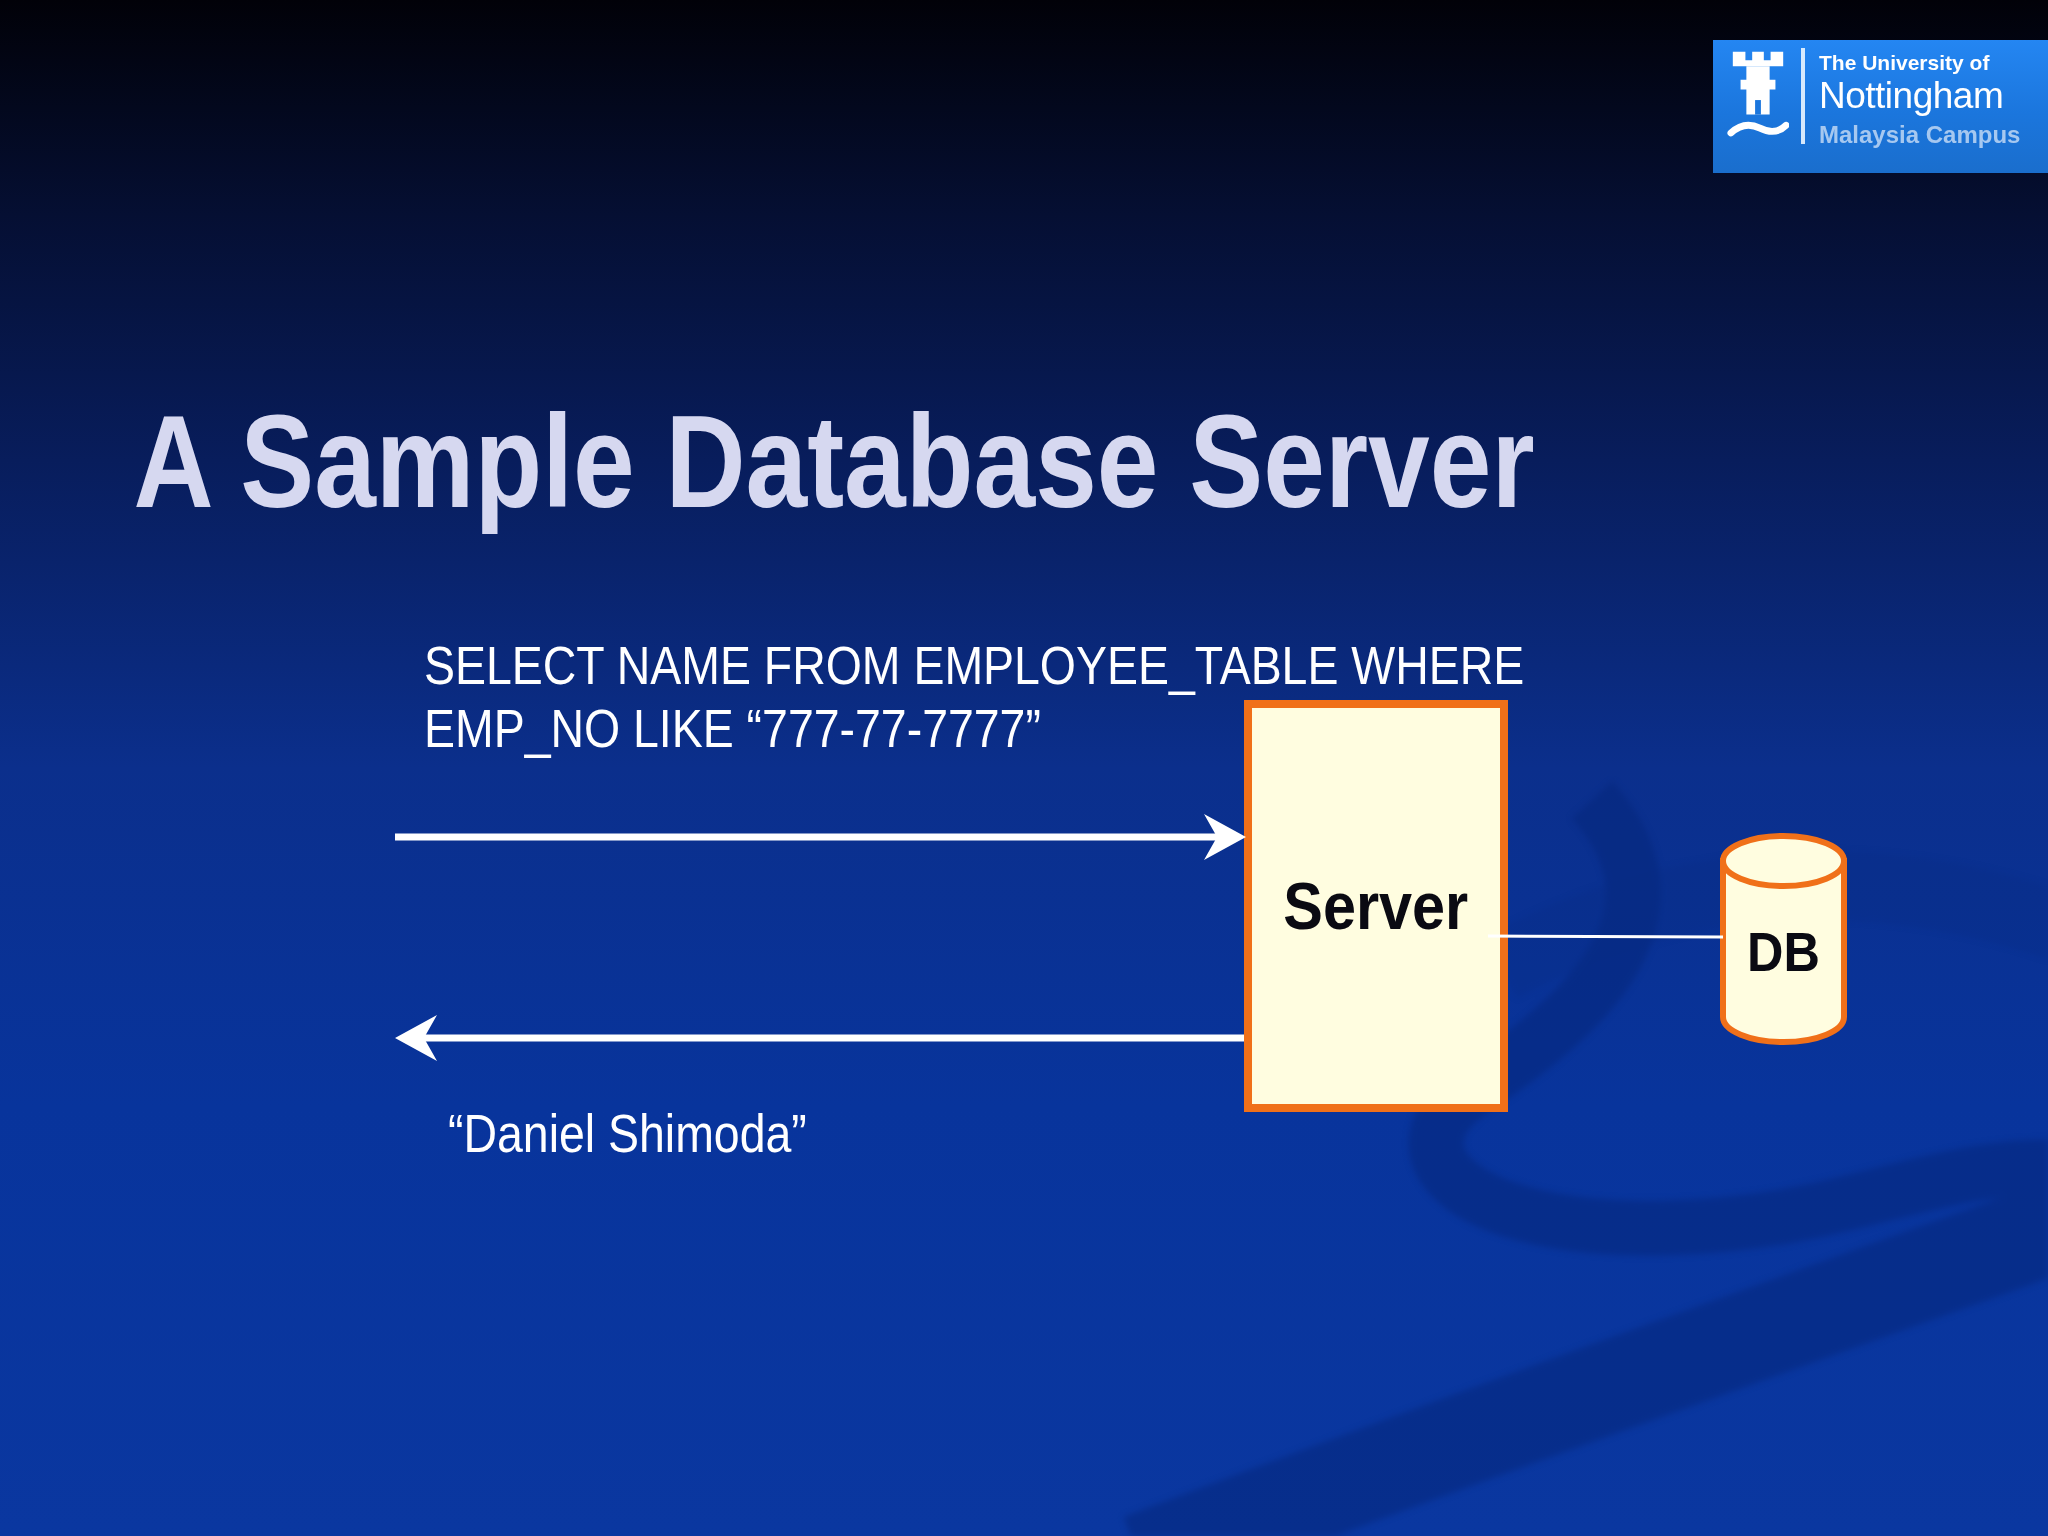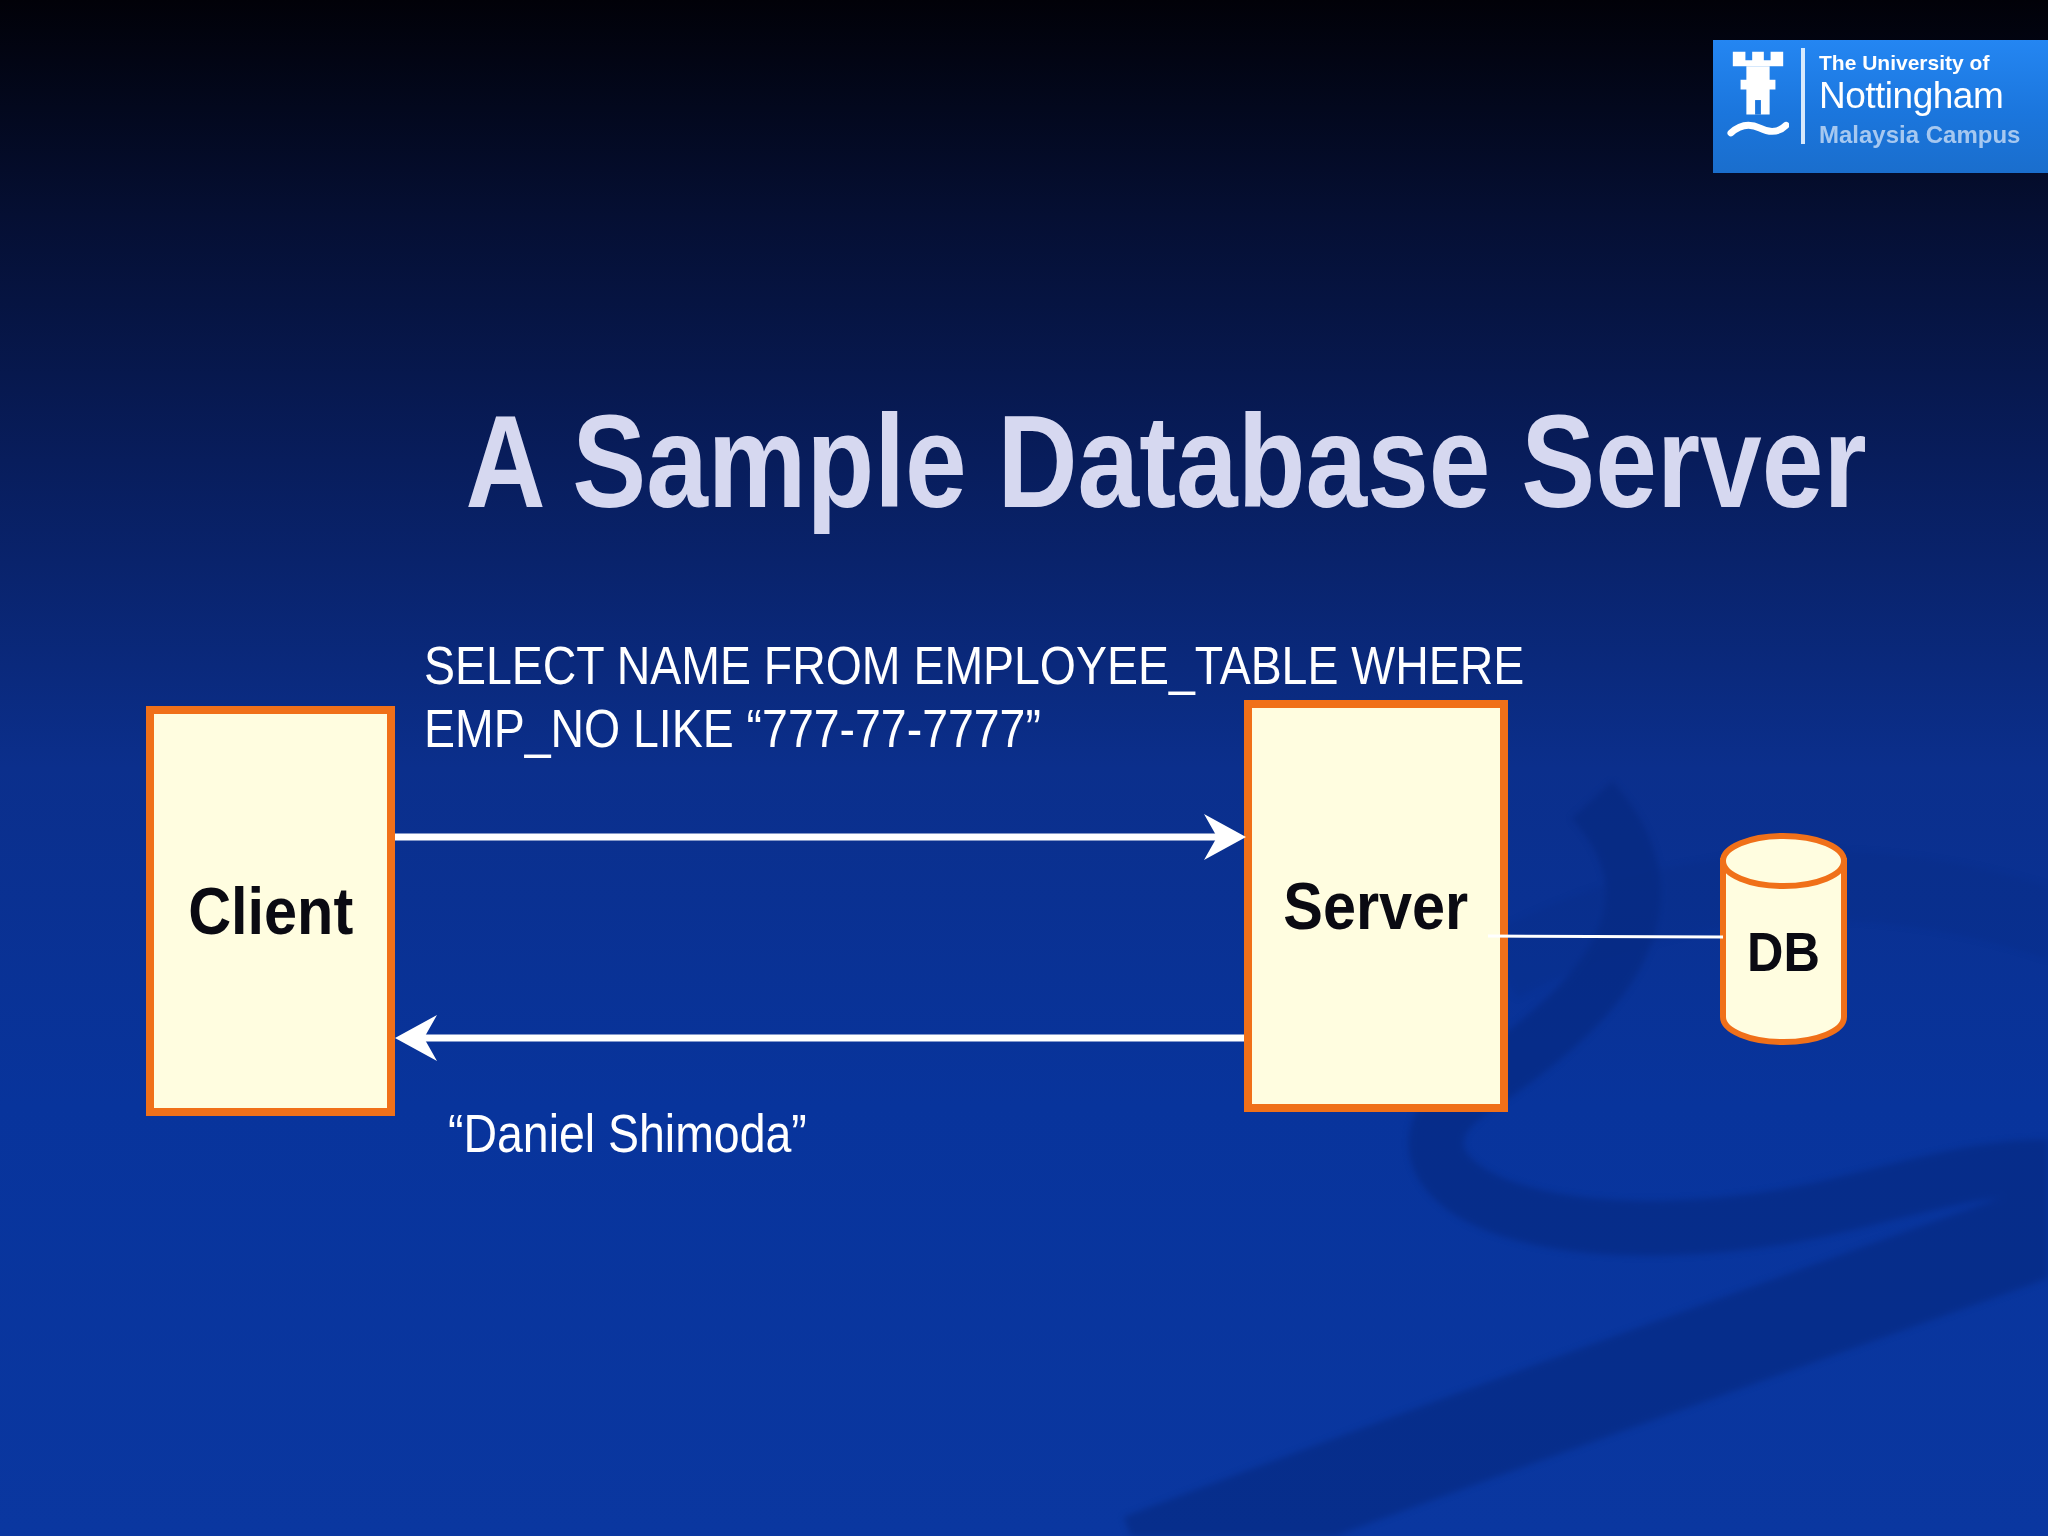--- a/index.html
+++ b/index.html
@@ -26,21 +26,21 @@
   }
   .logo-castle { margin:10px 0 0 14px; width:62px; height:104px; flex:0 0 auto; }
   .logo-divider { width:4px; height:96px; margin:8px 0 0 12px; background:rgba(235,245,255,.9); }
   .logo-text { margin:12px 0 0 14px; line-height:1; white-space:nowrap; }
   .logo-line1 { font-size:21px; font-weight:700; color:#fff; }
   .logo-line2 { font-size:37px; font-weight:400; color:#fff; margin-top:4px; letter-spacing:-0.5px; }
   .logo-line3 { font-size:24px; font-weight:700; color:var(--logo-subtext,#a6c8f0); margin-top:9px; }
 
   
   .title {
-    position:absolute; top:386px; left:0; width:2000px; text-align:right; z-index:4;
+    position:absolute; top:386px; left:0; width:2000px; text-align:left; z-index:4;
     color:var(--title-text,#d6d8f0); font-size:132px; font-weight:700; white-space:nowrap;text-decoration:underline;
   }
   .title > span { display:inline-block; transform:scaleX(.84); }
 
   
   .query {
     position:absolute; left:424px; top:634px; z-index:4;
     color:var(--diagram-text,#fff); font-size:54px; line-height:63px; white-space:nowrap;
     transform:scaleX(.86); transform-origin:0 0;
   }
@@ -103,23 +103,20 @@
     <span>A Sample Database Server</span>
   </div>
 
   <div class="query">
     <div>SELECT NAME FROM EMPLOYEE_TABLE WHERE</div>
     <div>EMP_NO LIKE “777-77-7777”</div>
   </div>
 
   <div class="response">“Daniel Shimoda”</div>
 
-  <div class="node-box client-box">
-    <span>Client</span>
-  </div>
 
   <div class="node-box server-box">
     <span>Server</span>
   </div>
 
   <div class="db">
     <svg width="129" height="215" viewBox="0 0 129 215" aria-hidden="true">
       <path d="M4 30 L4 186 A60.5 25 0 0 0 125 186 L125 30 Z" fill="var(--box-fill,#fffde0)" stroke="var(--box-border,#f07019)" stroke-width="6"></path>
       <ellipse cx="64.5" cy="30" rx="60.5" ry="25" fill="var(--box-fill,#fffde0)" stroke="var(--box-border,#f07019)" stroke-width="6"></ellipse>
     </svg>

